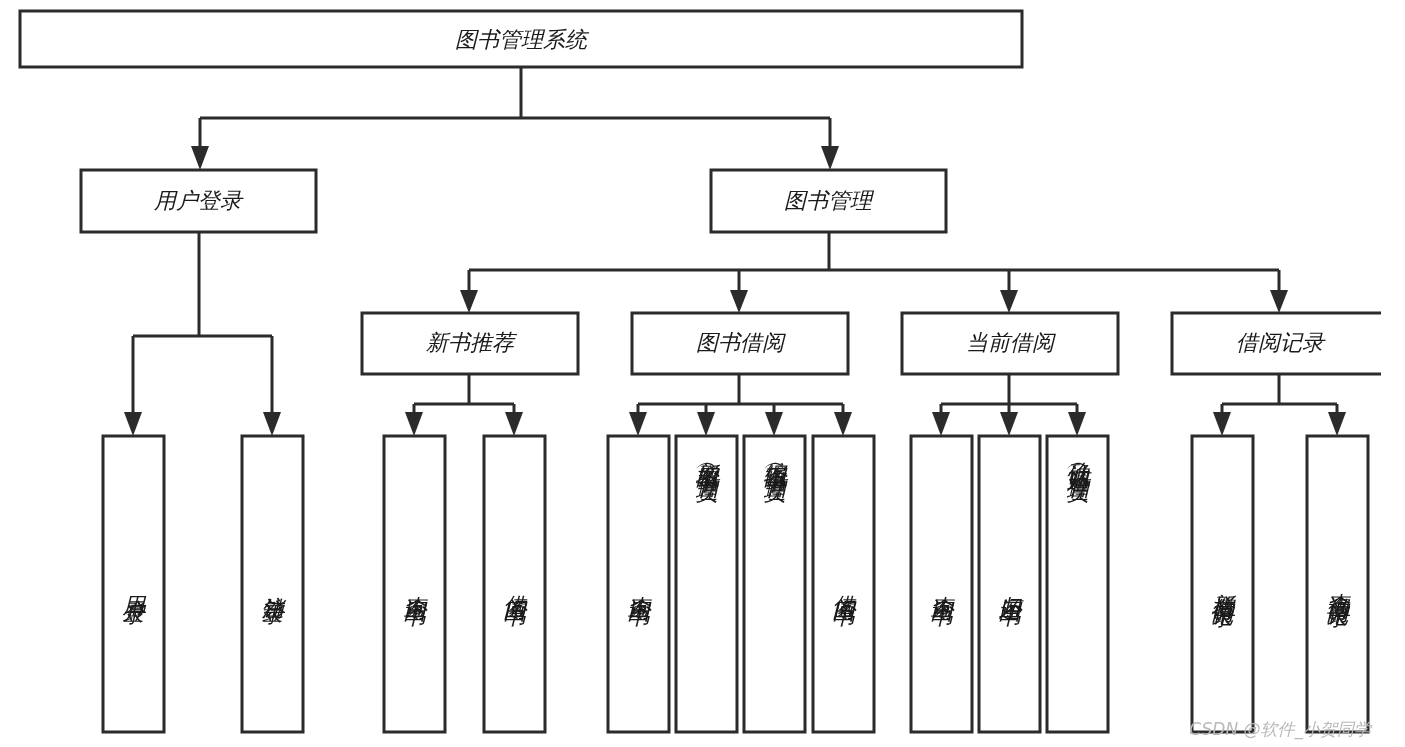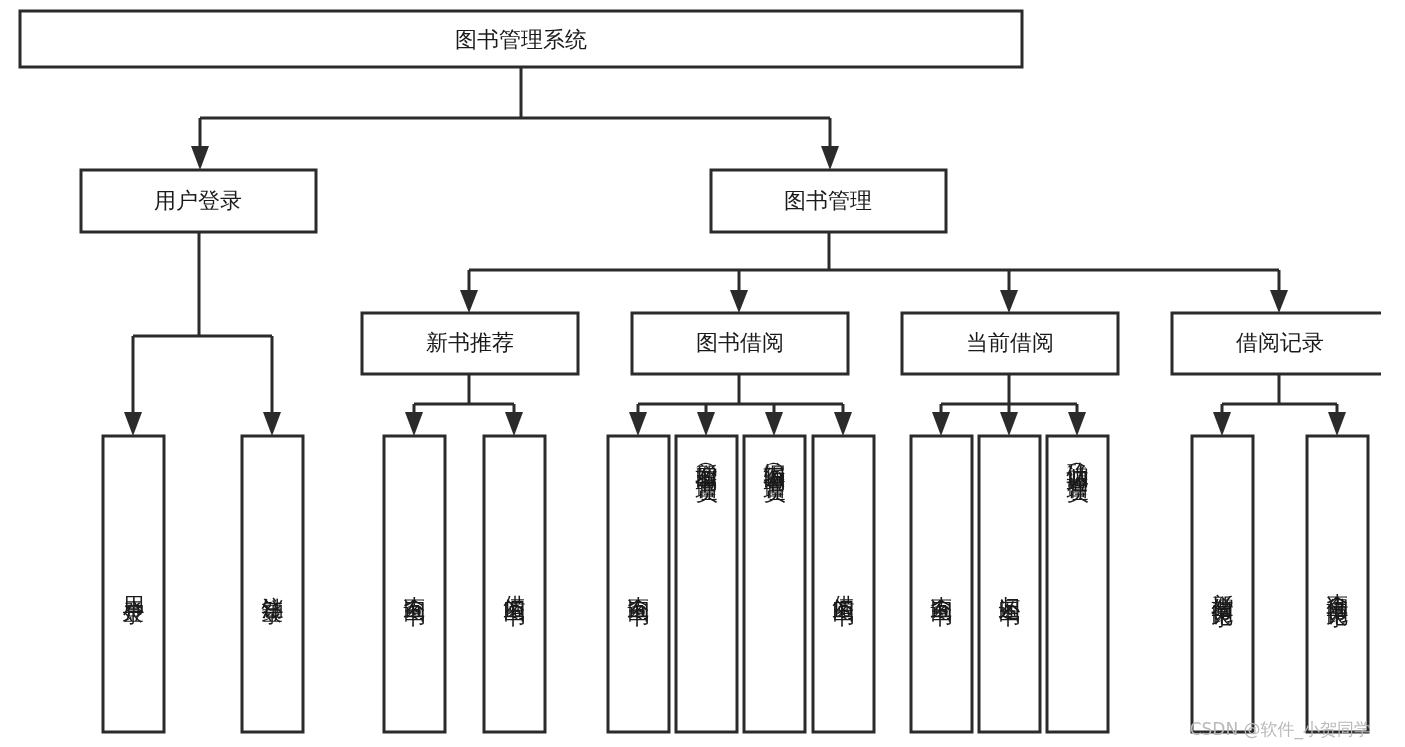--- a/index.html
+++ b/index.html
@@ -9,20 +9,21 @@
   }
   body {
     font-family: "DejaVu Sans", "Liberation Sans", sans-serif;
   }
   #stage {
     position: relative;
     width: 1381px;
     height: 747px;
     background: #ffffff;
     overflow: hidden;
+    font-style: italic;
   }
   svg.diagram {
     position: absolute;
     left: 0;
     top: 0;
     width: 1405px;
     height: 747px;
   }
   .node-box {
     fill: #ffffff;

